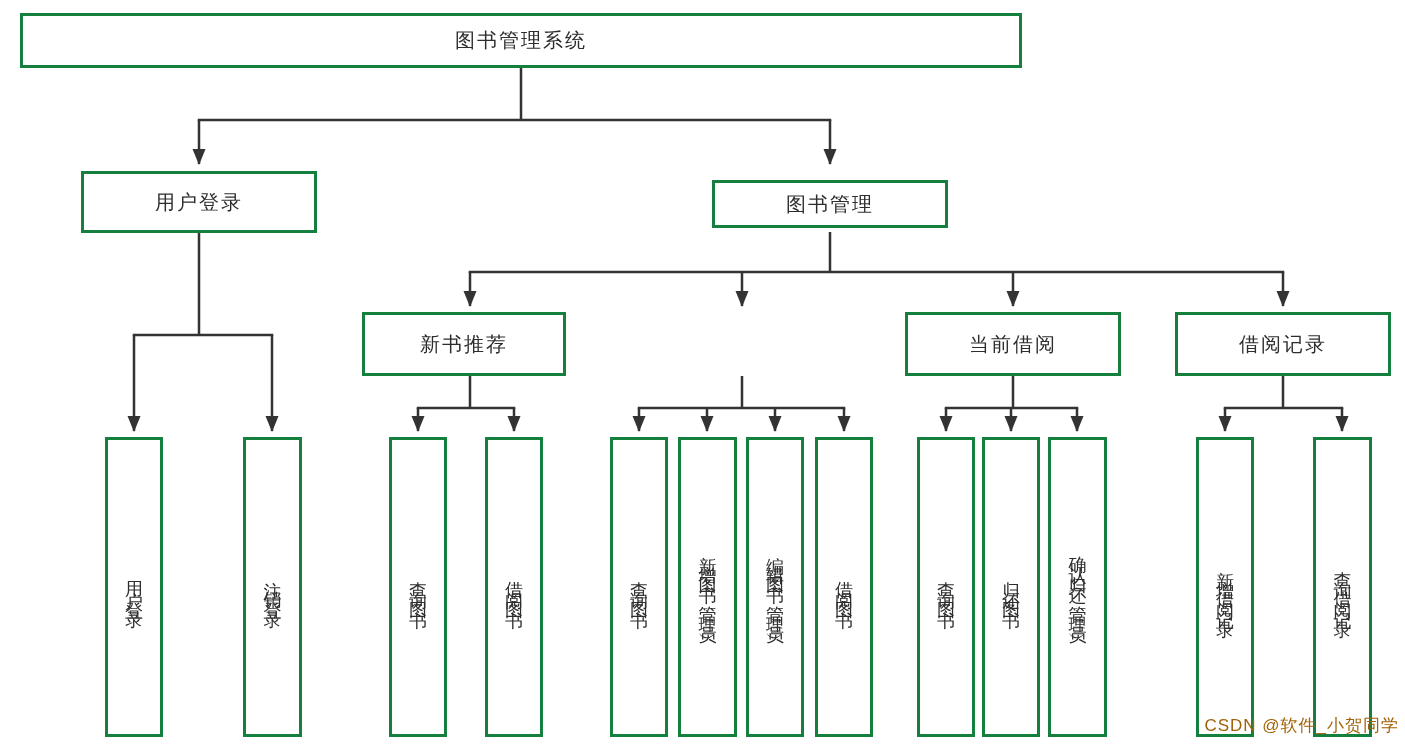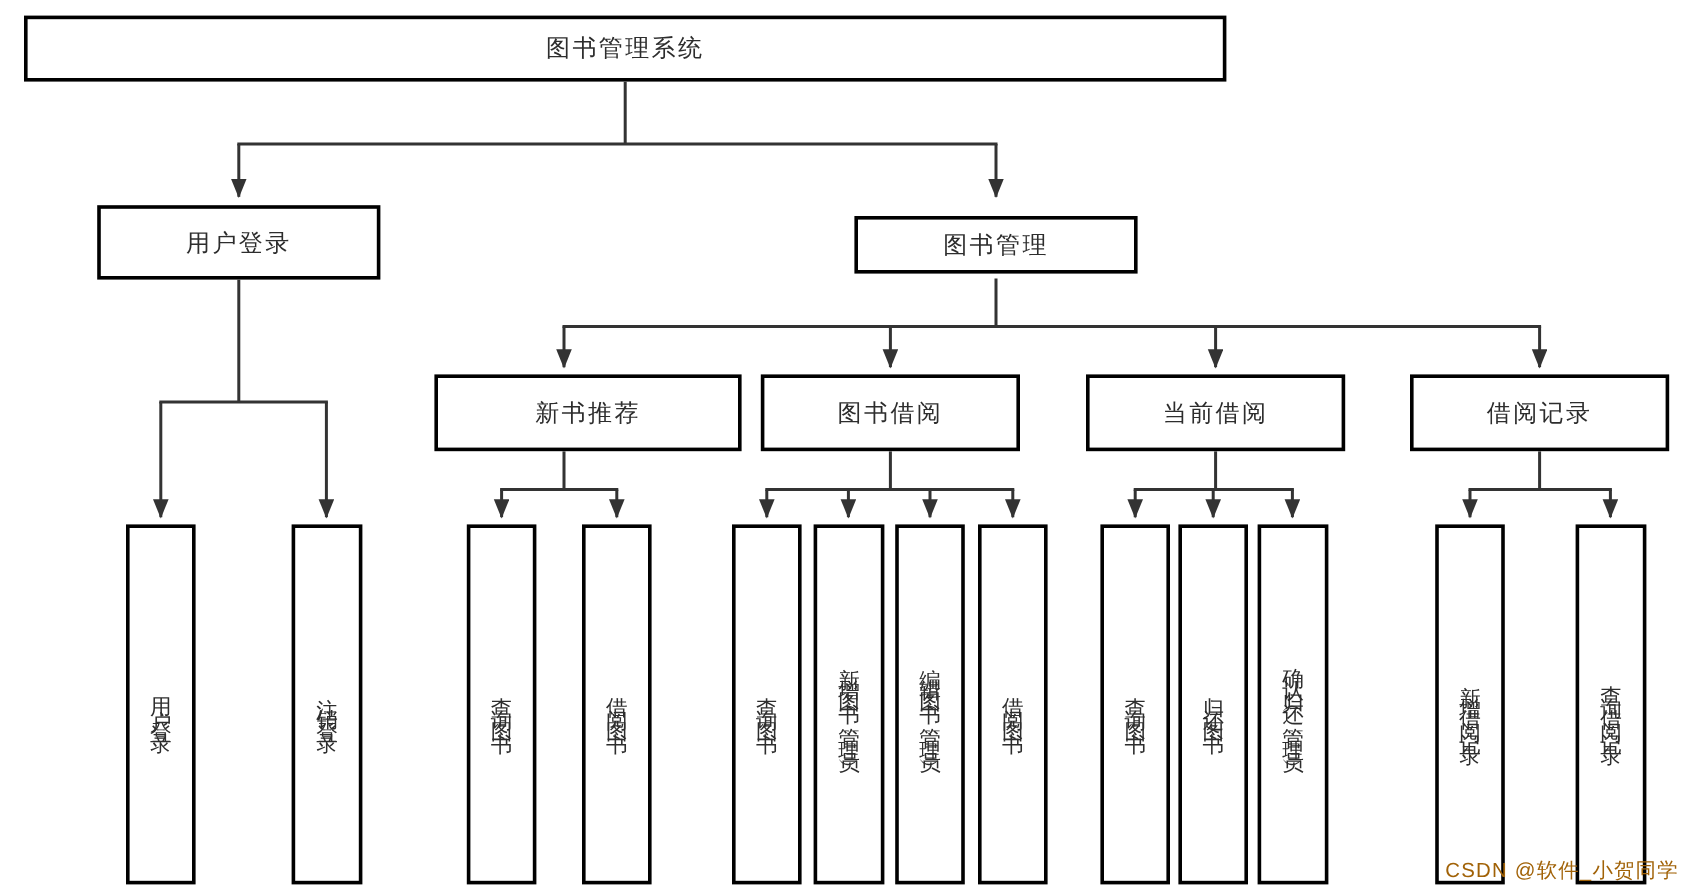--- a/index.html
+++ b/index.html
@@ -8,21 +8,21 @@
     width:1405px;height:747px;
     background:#ffffff;
     font-family:"Liberation Sans","DejaVu Sans",sans-serif;
     color:#2d2d2d;
     overflow:hidden;
   }
   #wires{position:absolute;left:0;top:0;width:1405px;height:747px;}
   .node{
     position:absolute;
     box-sizing:border-box;
-    border:3px solid #000000;
+    border:3px solid #15803d;
     background:#ffffff;
     display:flex;
     align-items:center;
     justify-content:center;
     text-align:center;
   }
   .h-node span{
     font-size:20px;
     letter-spacing:2px;
     white-space:nowrap;
@@ -109,25 +109,22 @@
     <span>图书管理系统</span>
   </div>
 
   <div class="node h-node" style="left:81px;top:171px;width:236px;height:62px;">
     <span>用户登录</span>
   </div>
   <div class="node h-node" style="left:712px;top:180px;width:236px;height:48px;">
     <span>图书管理</span>
   </div>
 
-  <div class="node h-node" style="left:362px;top:312px;width:256px;height:64px;">
+  <div class="node h-node" style="left:362px;top:312px;width:204px;height:64px;">
     <span>新书推荐</span>
-  </div>
-  <div class="node h-node" style="left:634px;top:312px;width:216px;height:64px;">
-    <span>图书借阅</span>
   </div>
   <div class="node h-node" style="left:905px;top:312px;width:216px;height:64px;">
     <span>当前借阅</span>
   </div>
   <div class="node h-node" style="left:1175px;top:312px;width:216px;height:64px;align-items:center;">
     <span>借阅记录</span>
   </div>
 
   <div class="node leaf" style="left:105px;top:437px;width:58px;height:300px;">
     <span>用户登录</span>

